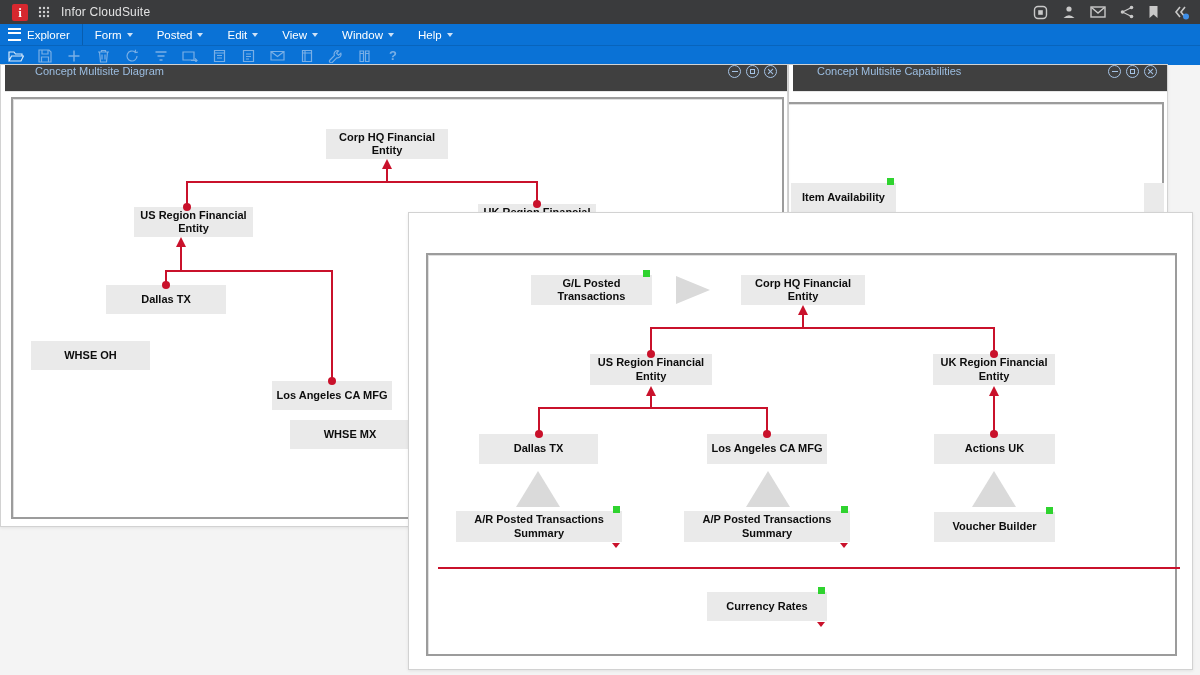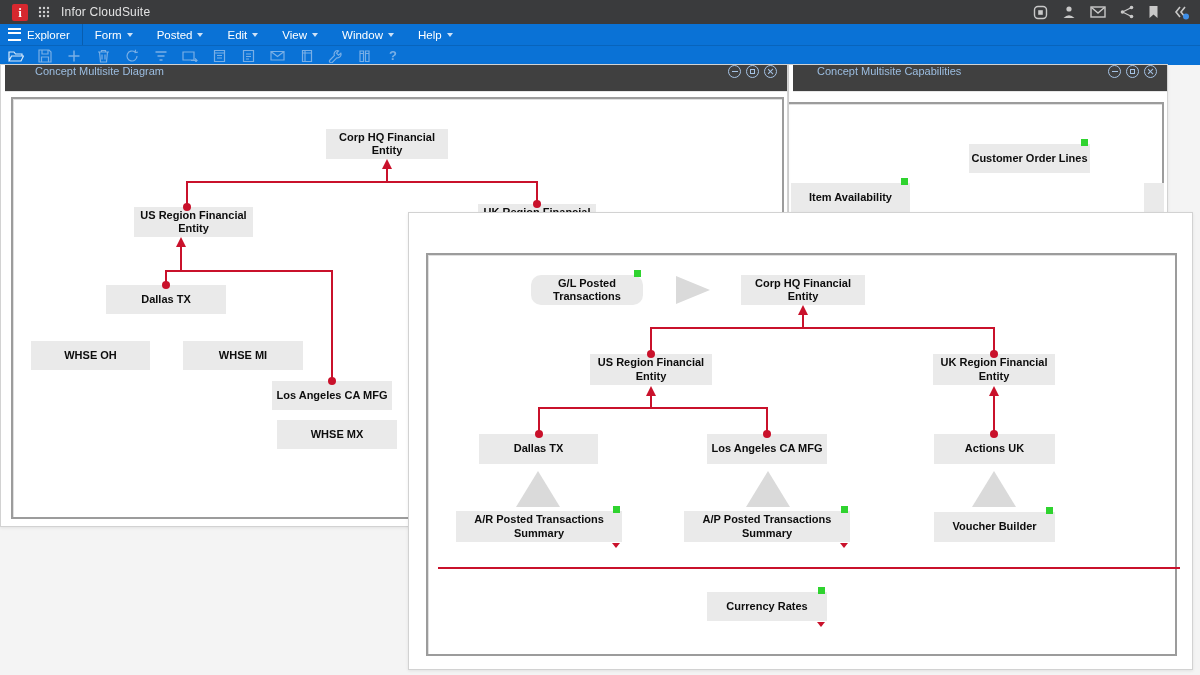--- a/index.html
+++ b/index.html
@@ -219,25 +219,21 @@
 <div class="win" style="left:788px;top:64px;width:380px;height:300px;z-index:1;">
   <div class="tbar" style="height:26px;">
     <span class="ttl" style="padding-left:24px;">Concept Multisite Capabilities</span>
     <span class="wctrls">
       <span class="wc wc-min"></span>
       <span class="wc wc-rest"></span>
       <span class="wc wc-close"></span>
     </span>
   </div>
   <div class="canvas" style="left:-10px;top:37px;width:385px;height:280px;"></div>
-  <div class="node nw" style="left:180px;top:79px;width:121px;height:29px;">
-    <span>Customer Order Lines</span>
-    <i class="gm"></i>
-  </div>
-  <div class="node nw" style="left:2px;top:118px;width:119px;height:29px;">
+  <div class="node nw" style="left:2px;top:118px;width:105px;height:29px;">
     <span>Item Availability</span>
     <i class="gm"></i>
   </div>
   <div class="node" style="left:355px;top:118px;width:20px;height:29px;">
       <span></span>
     </div>
 </div>
 
 <div class="win" style="left:0px;top:64px;width:788px;height:463px;z-index:2;">
   <div class="tbar" style="height:26px;">
@@ -258,27 +254,24 @@
     </div>
   <div class="node" style="left:477px;top:139px;width:118px;height:30px;">
       <span>UK Region Financial Entity</span>
     </div>
   <div class="node nw" style="left:105px;top:220px;width:120px;height:29px;">
       <span>Dallas TX</span>
     </div>
   <div class="node nw" style="left:30px;top:276px;width:119px;height:29px;">
       <span>WHSE OH</span>
     </div>
-  <div class="node nw" style="left:182px;top:276px;width:120px;height:29px;">
-      <span>WHSE MI</span>
-    </div>
   <div class="node nw" style="left:271px;top:316px;width:120px;height:29px;">
       <span>Los Angeles CA MFG</span>
     </div>
-  <div class="node nw" style="left:276px;top:355px;width:120px;height:29px;">
+  <div class="node nw" style="left:289px;top:355px;width:120px;height:29px;">
       <span>WHSE MX</span>
     </div>
 
   <svg class="lines" width="788" height="463" viewBox="0 0 788 463">
     <line x1="386" y1="101" x2="386" y2="117"></line>
     <polygon points="386,94 381,104 391,104"></polygon>
     <line x1="185" y1="117" x2="537" y2="117"></line>
     <line x1="186" y1="116" x2="186" y2="140"></line>
       <circle cx="186" cy="142" r="4"></circle>
     <line x1="536" y1="116" x2="536" y2="137"></line>
@@ -289,21 +282,21 @@
     <line x1="165" y1="205" x2="165" y2="218"></line>
       <circle cx="165" cy="220" r="4"></circle>
     <line x1="331" y1="205" x2="331" y2="314"></line>
       <circle cx="331" cy="316" r="4"></circle>
   </svg>
 </div>
 
 <div class="win" style="left:408px;top:212px;width:785px;height:458px;z-index:3;">
   <div class="canvas" style="left:17px;top:40px;width:751px;height:403px;"></div>
 
-  <div class="node" style="left:122px;top:62px;width:112px;height:30px;border-radius:10px;">
+  <div class="node" style="left:122px;top:62px;width:121px;height:30px;">
     <span>G/L Posted Transactions</span>
     <i class="gm"></i>
   </div>
   <span class="tri-right" style="left:267px;top:63px;"></span>
   <div class="node" style="left:332px;top:62px;width:124px;height:30px;">
       <span>Corp HQ Financial Entity</span>
     </div>
   <div class="node" style="left:181px;top:141px;width:122px;height:31px;">
       <span>US Region Financial Entity</span>
     </div>

